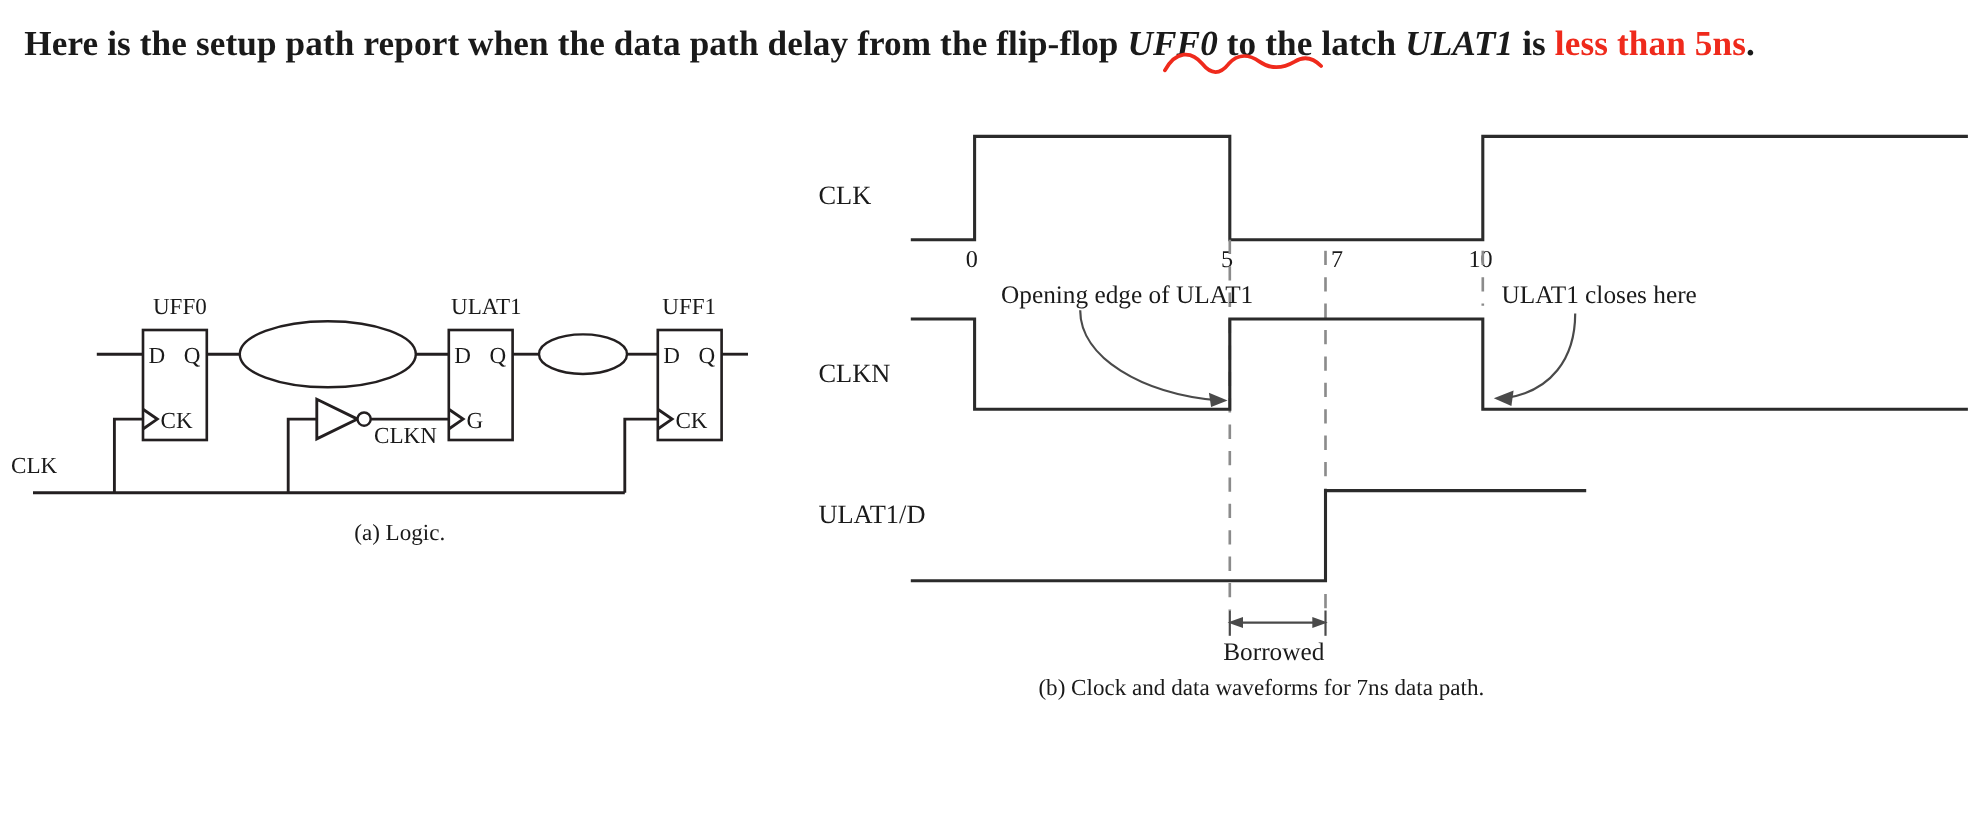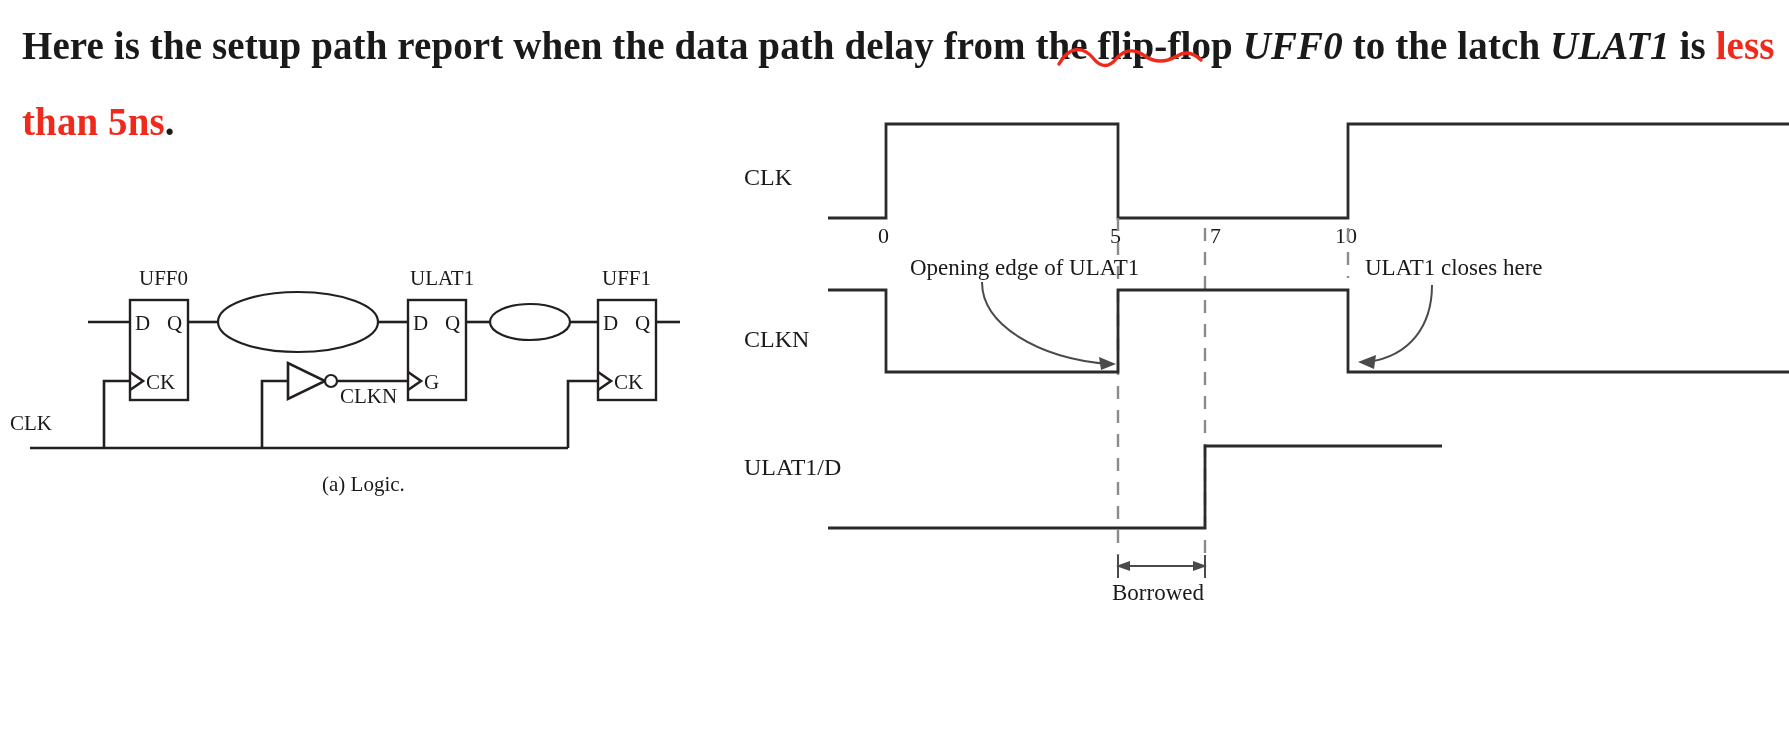--- a/index.html
+++ b/index.html
@@ -3,21 +3,21 @@
 <meta charset="utf-8">
 <style>
   html,body{margin:0;padding:0;background:#ffffff;}
   body{width:1789px;height:749px;position:relative;overflow:hidden;
        font-family:"Liberation Serif","DejaVu Serif",serif;color:#111;}
 
   
   #heading{
     position:absolute; left:22px; top:8px; width:1760px;
     font-family:"Liberation Serif","DejaVu Serif",serif;
-    font-size:39px; font-weight:700; line-height:1.95; color:#1a1a1a;
+    font-size:32px; font-weight:700; line-height:1.95; color:#1a1a1a;
     letter-spacing:.1px;
   }
   #heading .ital{font-style:italic;}
   #heading .red{color:#ef2a1c;}
 
   
   #fig-logic{position:absolute;left:0px;top:250px;width:730px;height:260px;}
   #fig-wave {position:absolute;left:720px;top:100px;width:1069px;height:560px;}
 
   .cap{
@@ -157,13 +157,14 @@
 
     <g>
       <path class="anno" d="M398,455 L398,478"></path>
       <path class="anno" d="M485,455 L485,478"></path>
       <path class="anno" d="M402,466 L481,466"></path>
       <path fill="#4a4a4a" stroke="none" d="M396,466 L410,461 L410,471 Z"></path>
       <path fill="#4a4a4a" stroke="none" d="M487,466 L473,461 L473,471 Z"></path>
       <text class="note" x="392" y="500">Borrowed</text>
     </g>
   </svg>
+  <div class="cap" id="cap-b" style="position:absolute;left:188px;top:513px;">(b) Clock and data waveforms for 7ns data path.</div>
 </div>
 
 </body></html>

